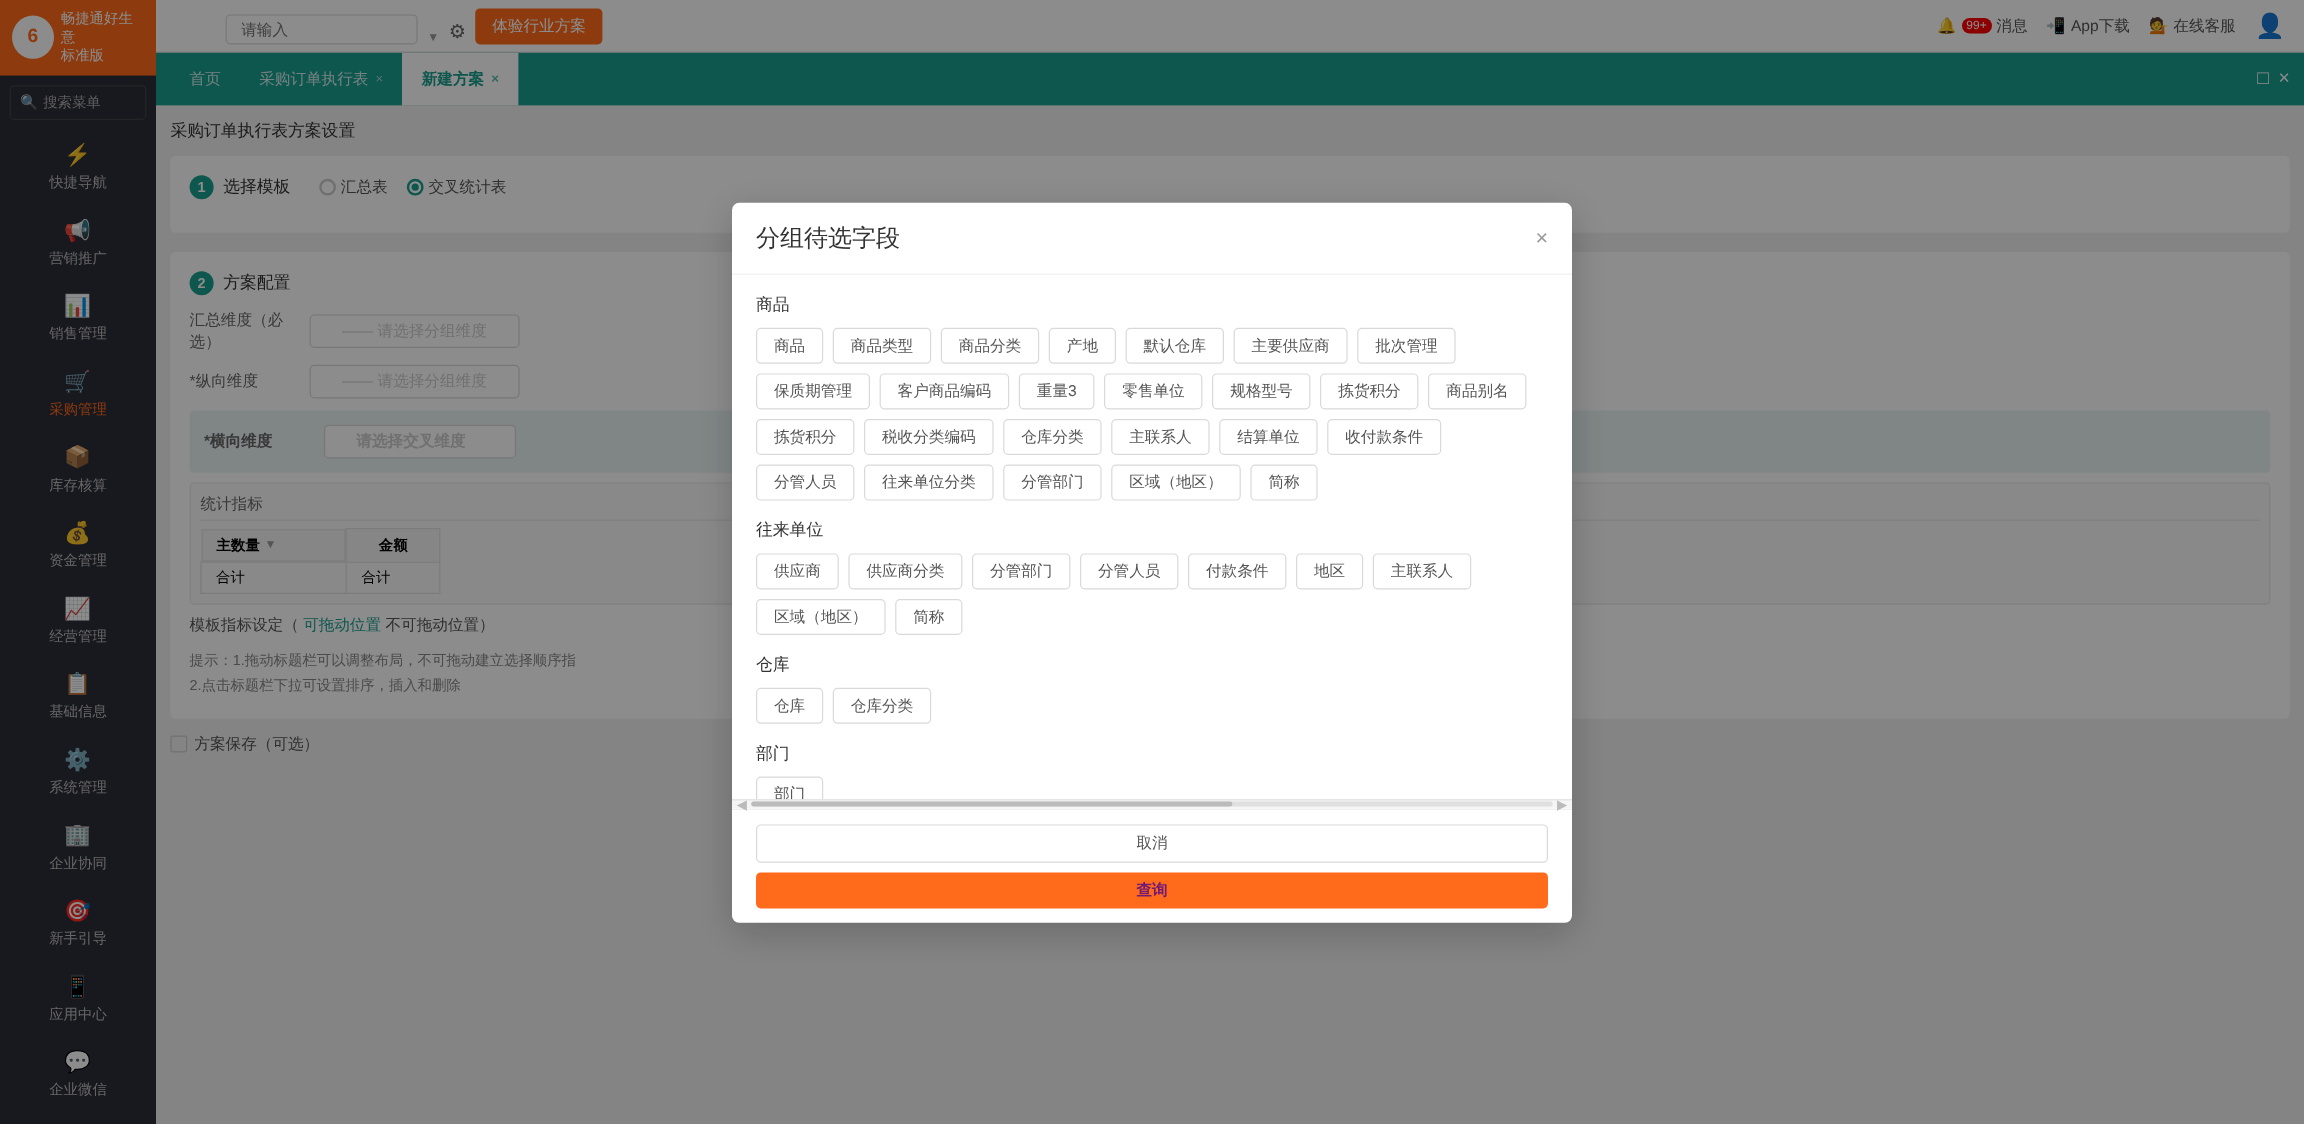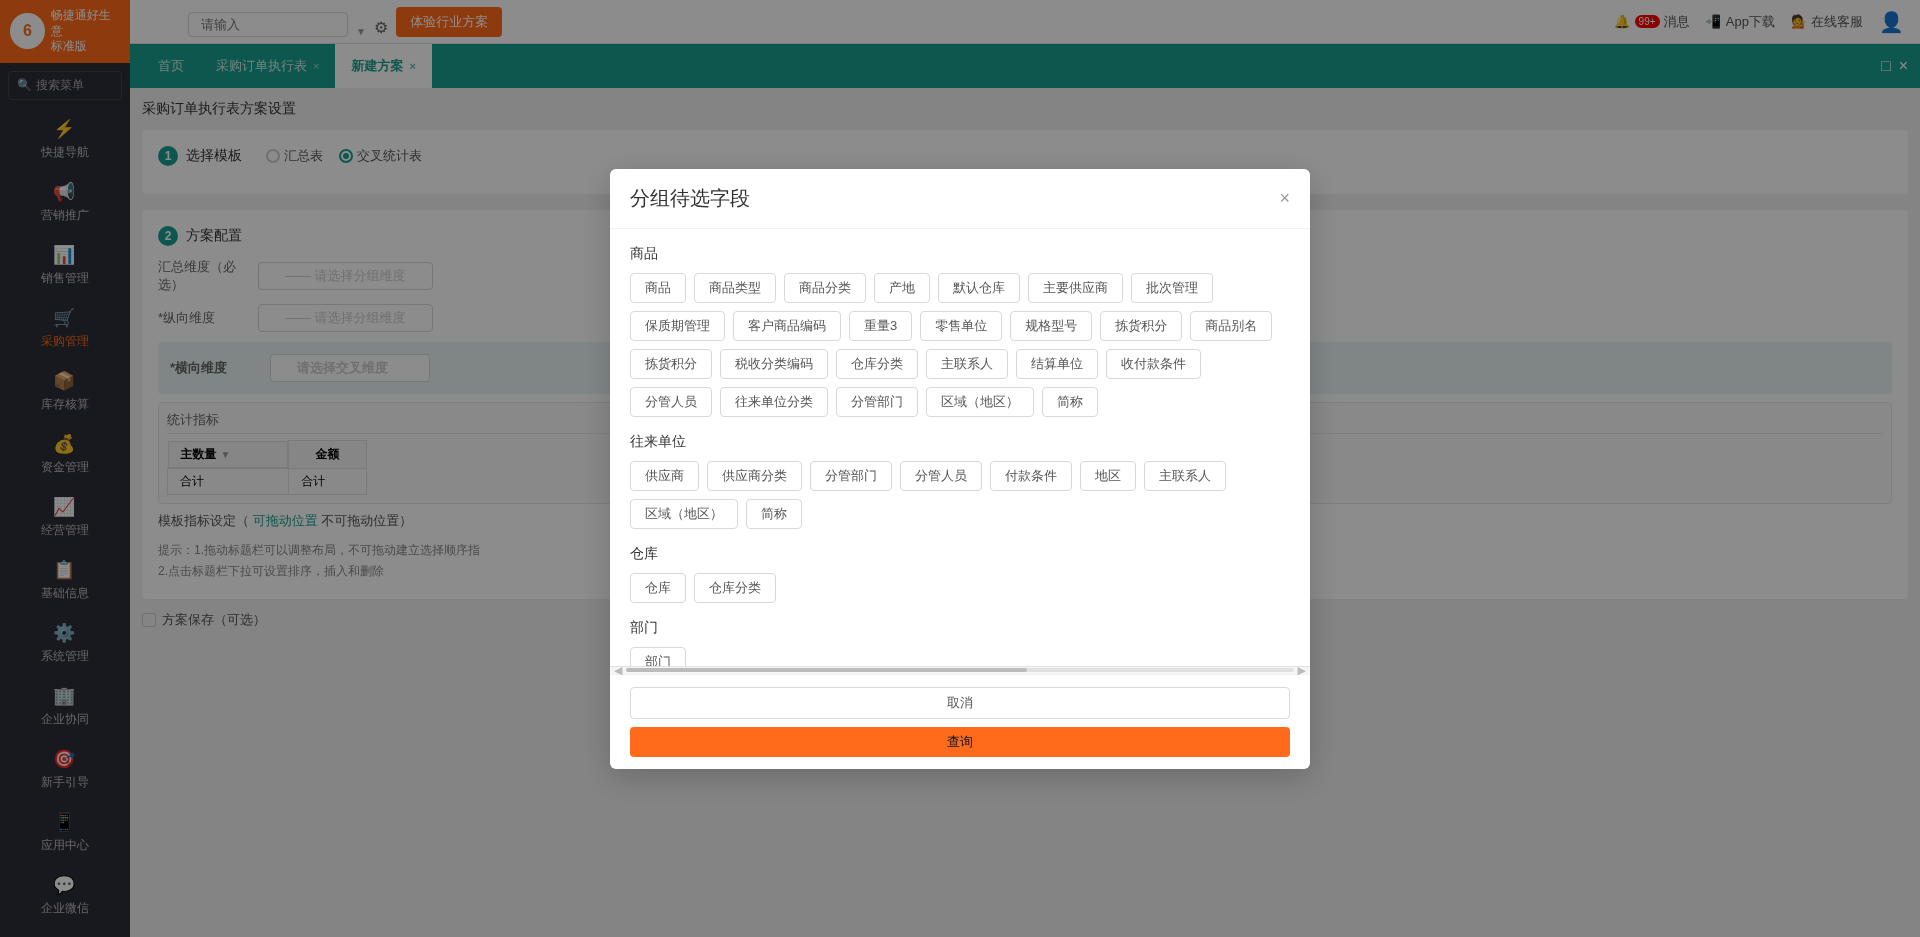--- a/index.html
+++ b/index.html
@@ -64,21 +64,21 @@
     .modal-body::-webkit-scrollbar-track { background: #f0f0f0; }
     .modal-body::-webkit-scrollbar-thumb { background: #ccc; border-radius: 3px; }
 
     
     .modal-hscroll { height: 8px; border-top: 1px solid #e0e0e0; background: #f5f5f5; position: relative; flex-shrink: 0; display: flex; align-items: center; padding: 0 4px; }
     .modal-hscroll-track { flex: 1; height: 4px; background: #e0e0e0; border-radius: 2px; position: relative; }
     .modal-hscroll-thumb { width: 60%; height: 100%; background: #bbb; border-radius: 2px; position: absolute; left: 0; }
 
     
     .btn-cancel { padding: 6px 20px; border: 1px solid #d9d9d9; border-radius: 4px; background: white; cursor: pointer; font-size: 13px; color: #555; }
-    .btn-confirm { padding: 6px 20px; border: none; border-radius: 4px; background: #ff6b1a; cursor: pointer; font-size: 13px; color: #0f172a; }
+    .btn-confirm { padding: 6px 20px; border: none; border-radius: 4px; background: #ff6b1a; cursor: pointer; font-size: 13px; color: #701a75; font-weight: bold; }
     .header-top-right { display: flex; align-items: center; gap: 16px; font-size: 13px; color: #555; }
     .header-top-right-item { display: flex; align-items: center; gap: 4px; cursor: pointer; }
 
     
     .app-header { height: 44px; background: #1a9e8f; display: flex; align-items: center; padding: 0 12px; gap: 0; position: relative; }
 
     
     .right-side { flex: 1; display: flex; flex-direction: column; }
     .top-header { height: 44px; background: white; border-bottom: 1px solid #ddd; display: flex; align-items: center; padding: 0 16px; justify-content: space-between; }
     .top-header-left { display: flex; align-items: flex-end; gap: 8px; margin-left: 42px; }

